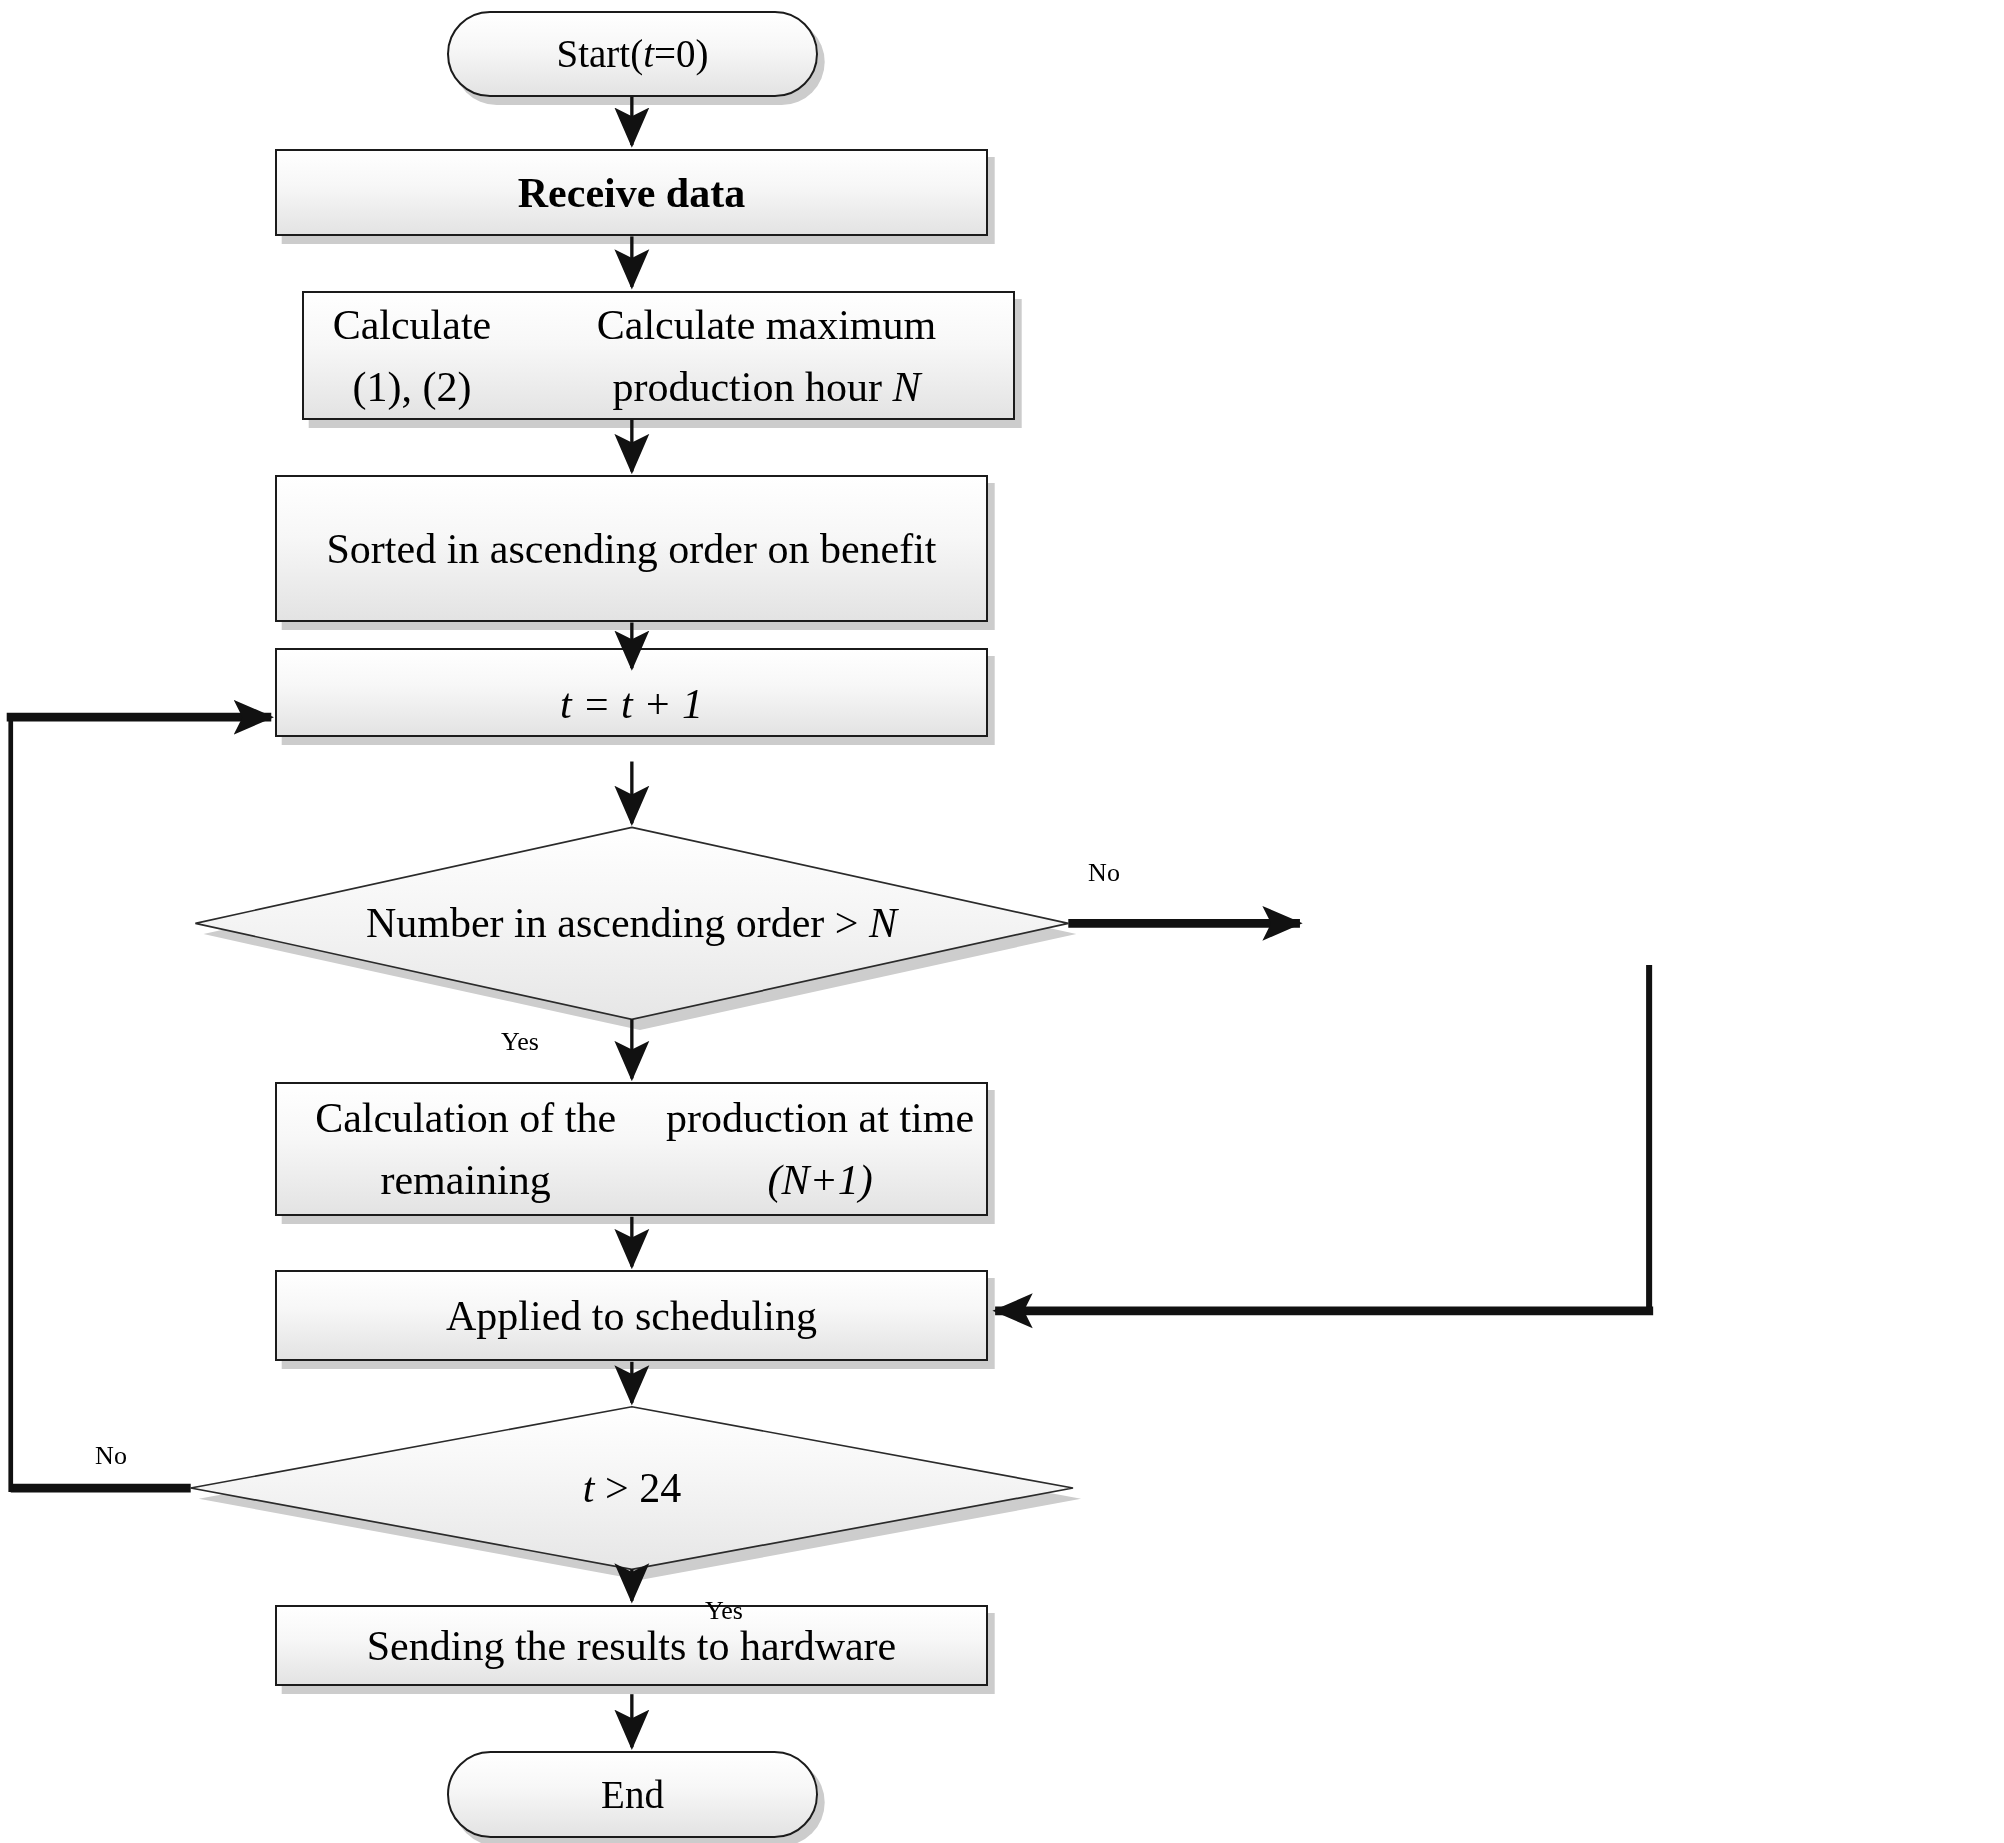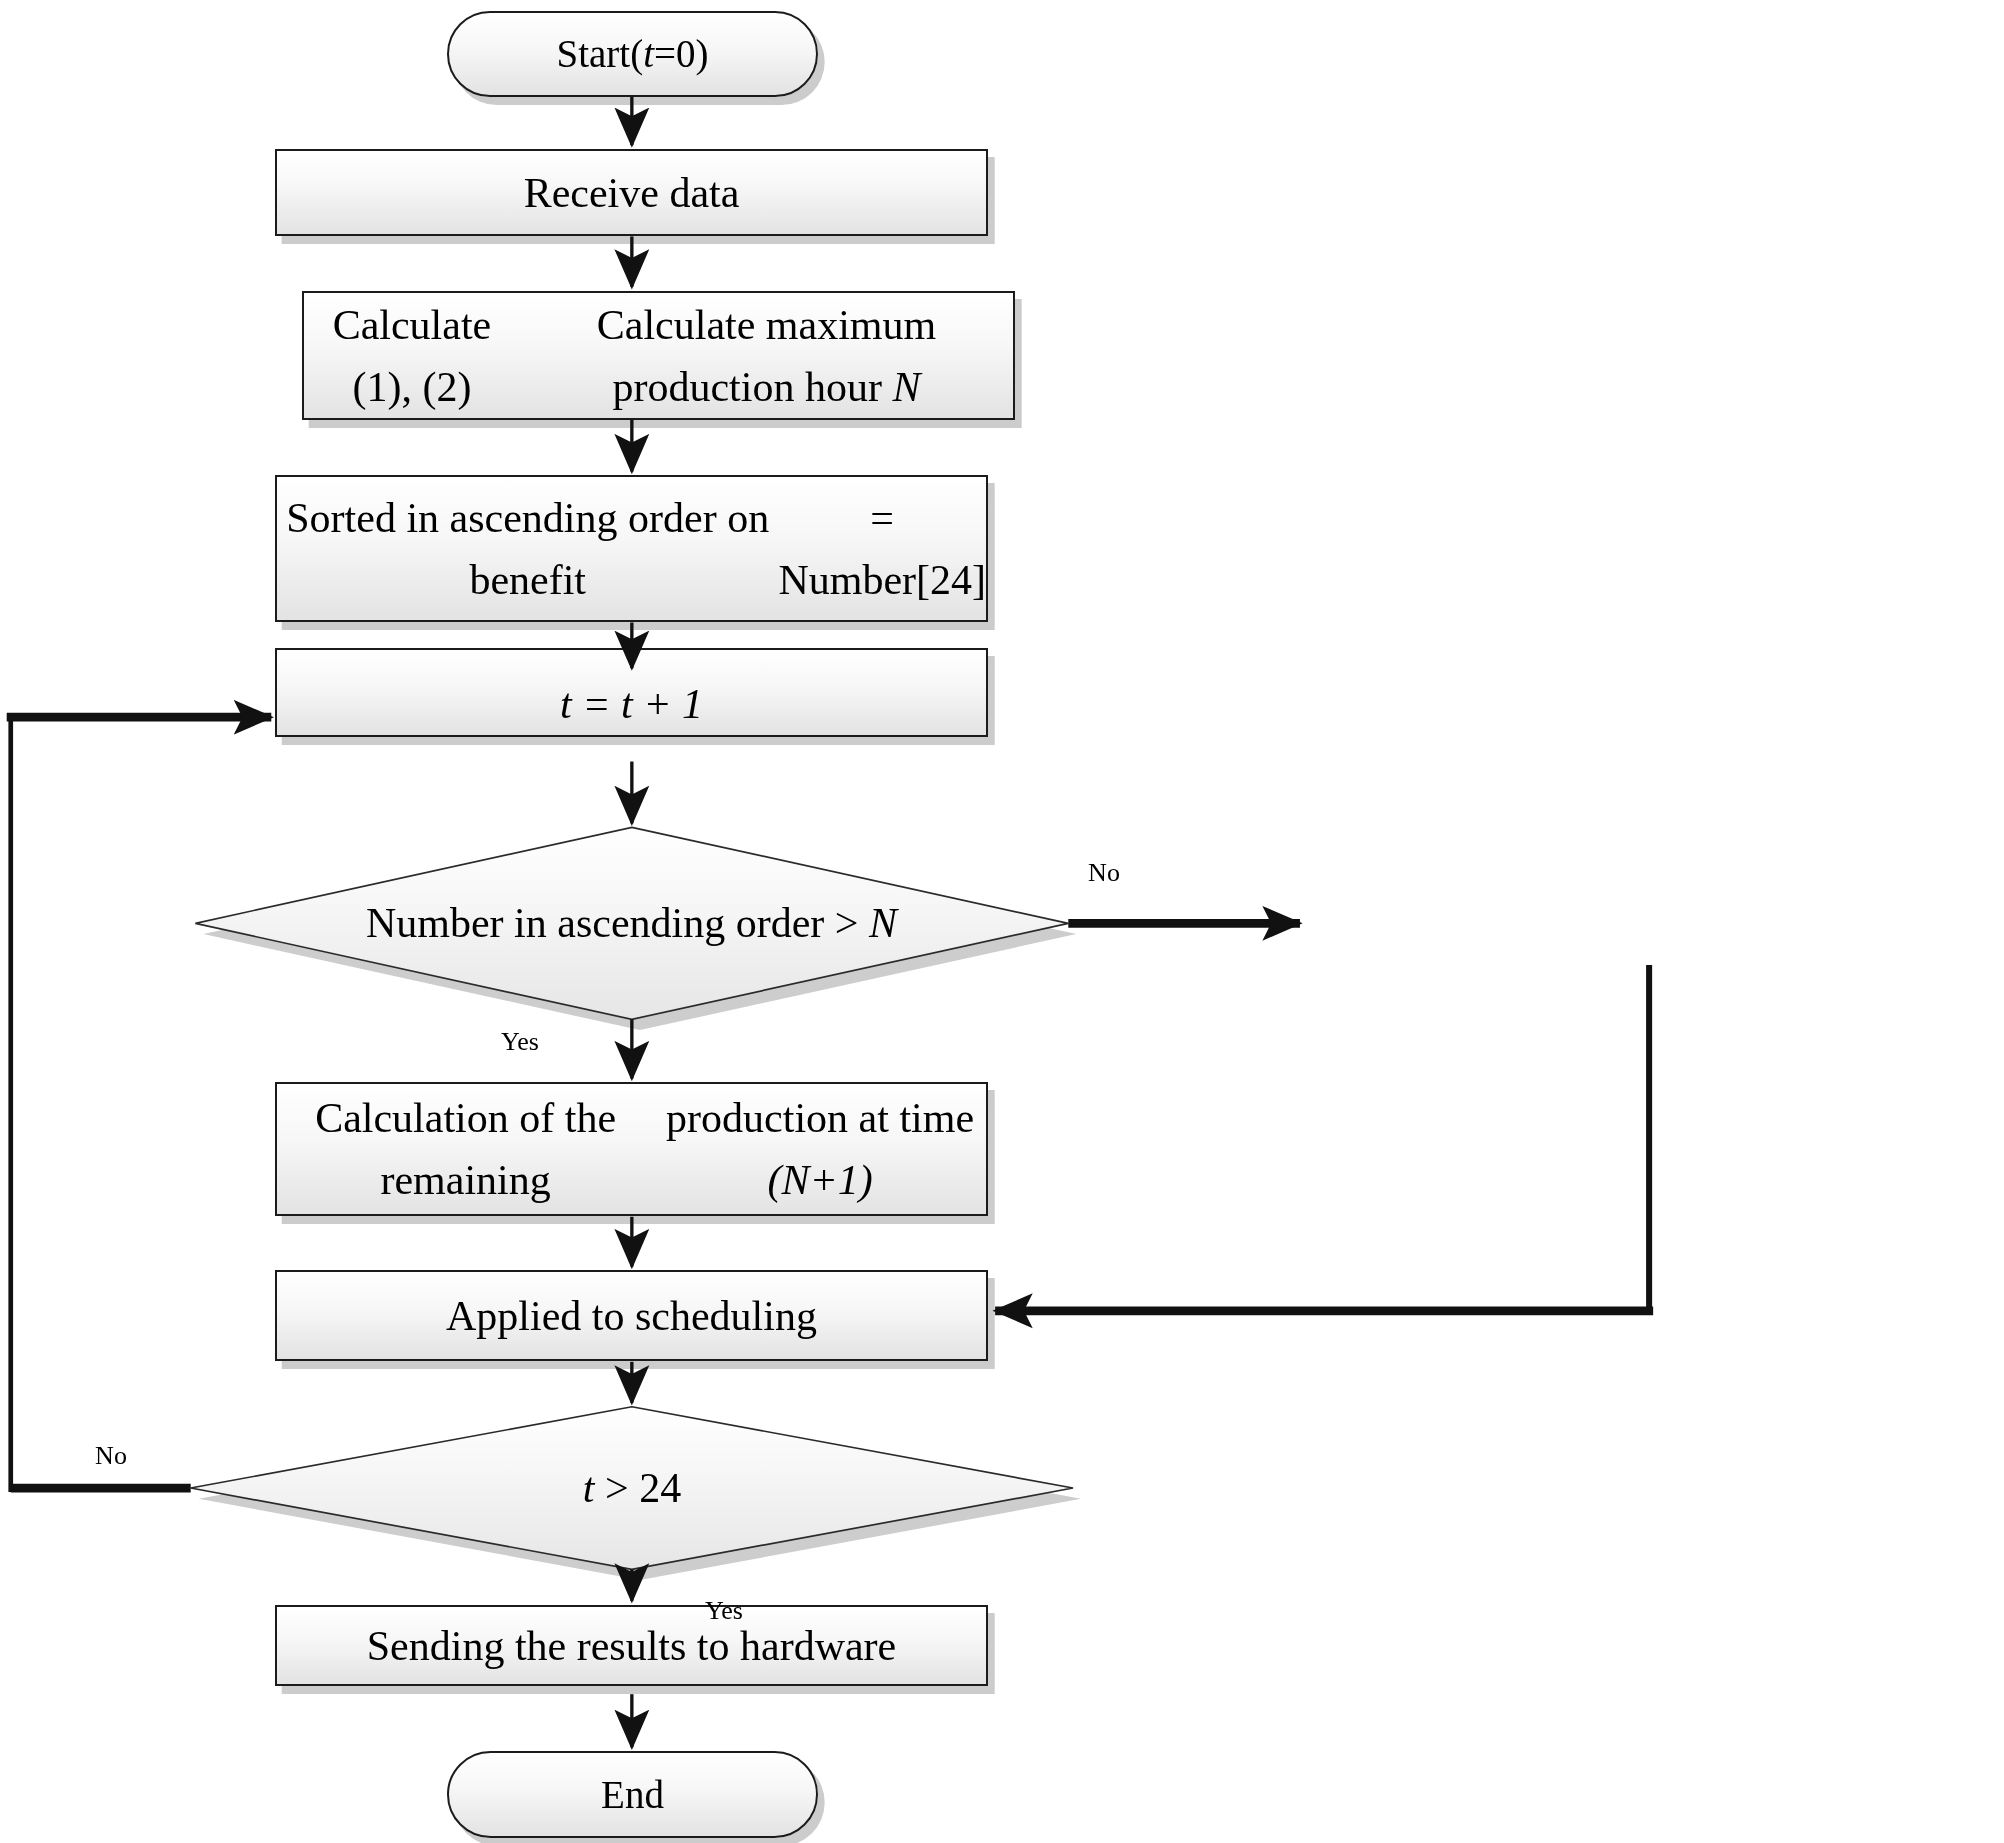--- a/index.html
+++ b/index.html
@@ -63,32 +63,31 @@
 </head>
 <body>
 
 <div id="canvas">
 
   <div class="node stadium" style="top:10.7px;height:86px;">
     <div><span>Start</span></div>
     <div><span>(</span><span class="var">t</span><span>=0)</span></div>
   </div>
 
-  <div class="node rect" style="top:149px;height:87px;">
+  <div class="node rect" style="top:149px;height:87px;font-weight:bold;">
     <div>Receive data</div>
   </div>
 
   <div class="node rect" style="top:291px;height:129px;margin-left:27px;">
     <div>Calculate (1), (2)</div>
     <div><span>Calculate maximum production hour </span><span class="var">N</span></div>
   </div>
 
   <div class="node rect" style="top:475px;height:147px;">
     <div>Sorted in ascending order on benefit</div>
-    <div>= Number[24]</div>
   </div>
 
   <div class="node rect" style="top:648px;height:89px;align-items:flex-end;">
     <div class="var">t = t + 1</div>
   </div>
 
 
   <div class="node rect" style="top:1082px;height:134px;">
     <div>Calculation of the remaining</div>
     <div><span>production at time </span><span class="var">(N+1)</span></div>

